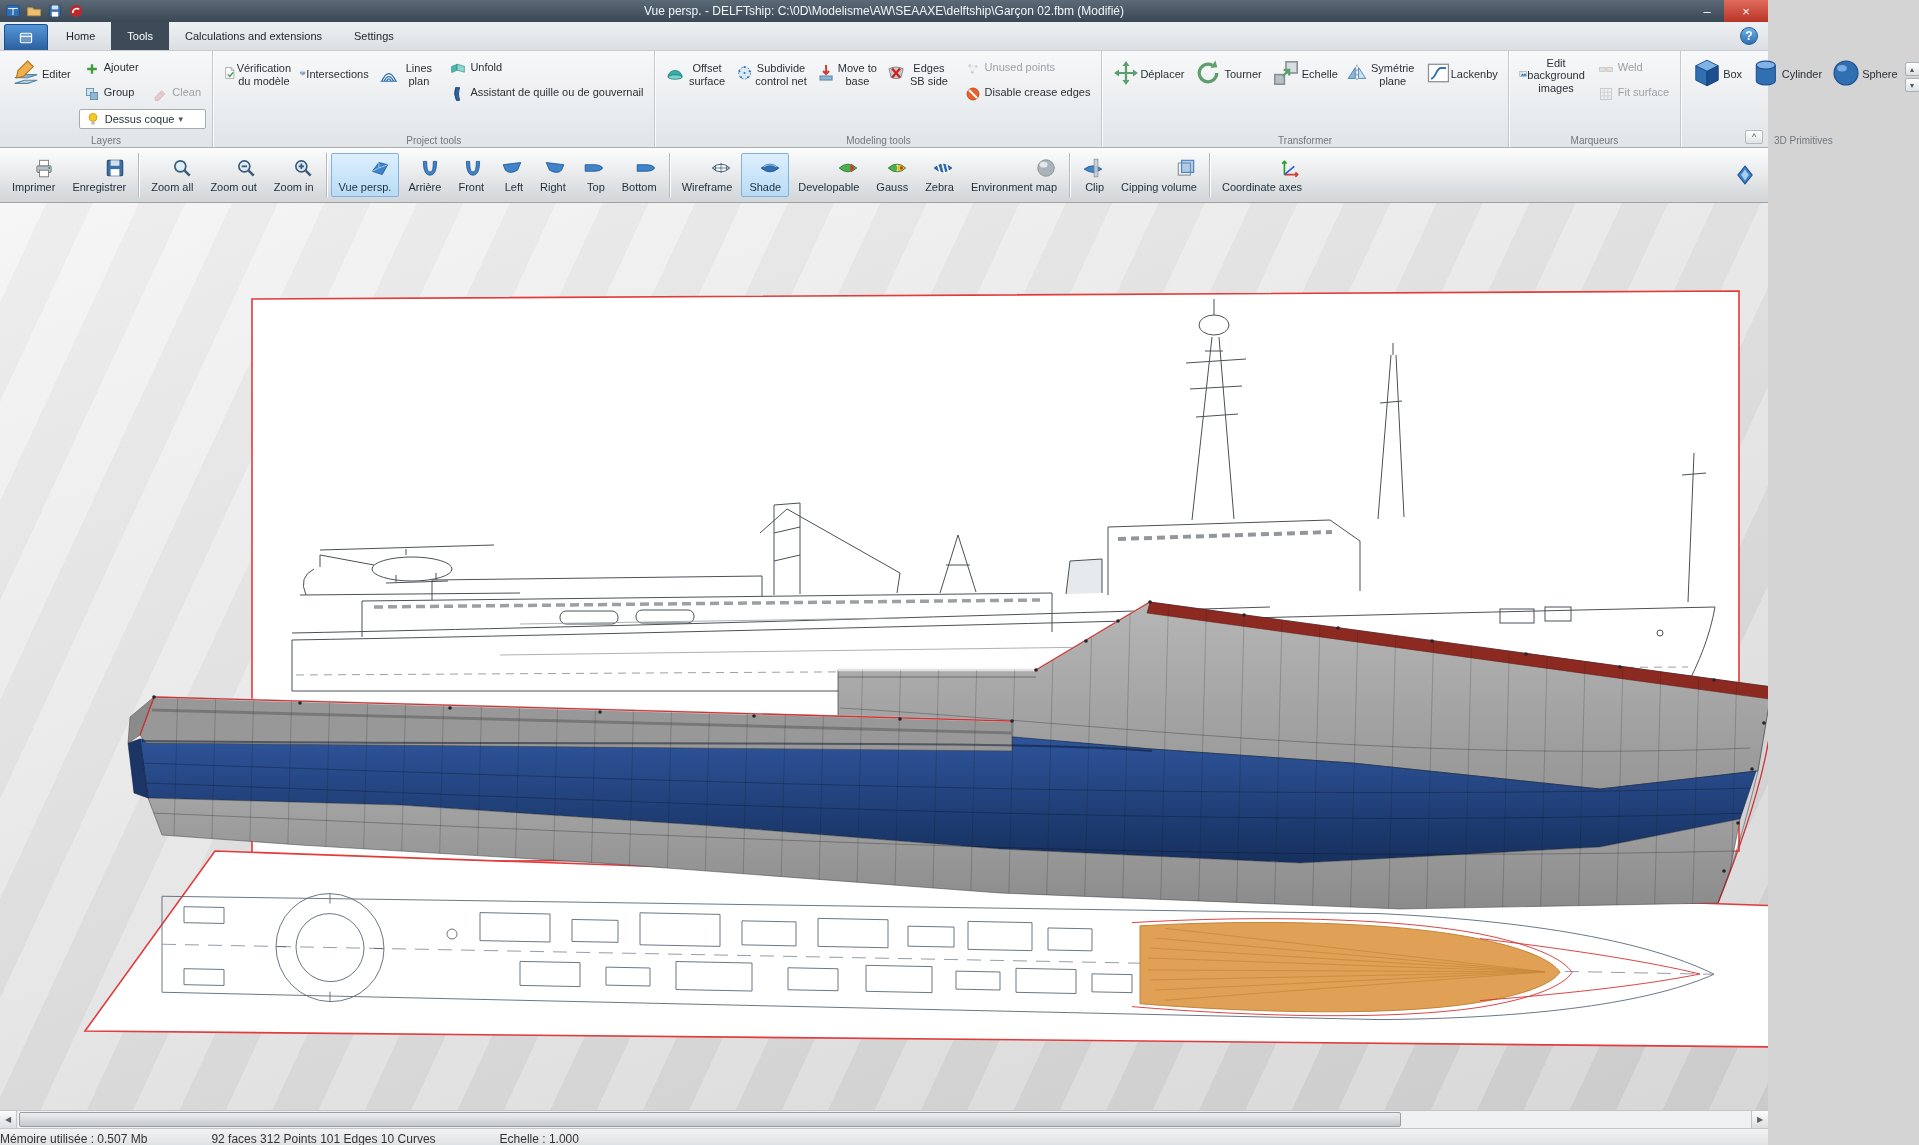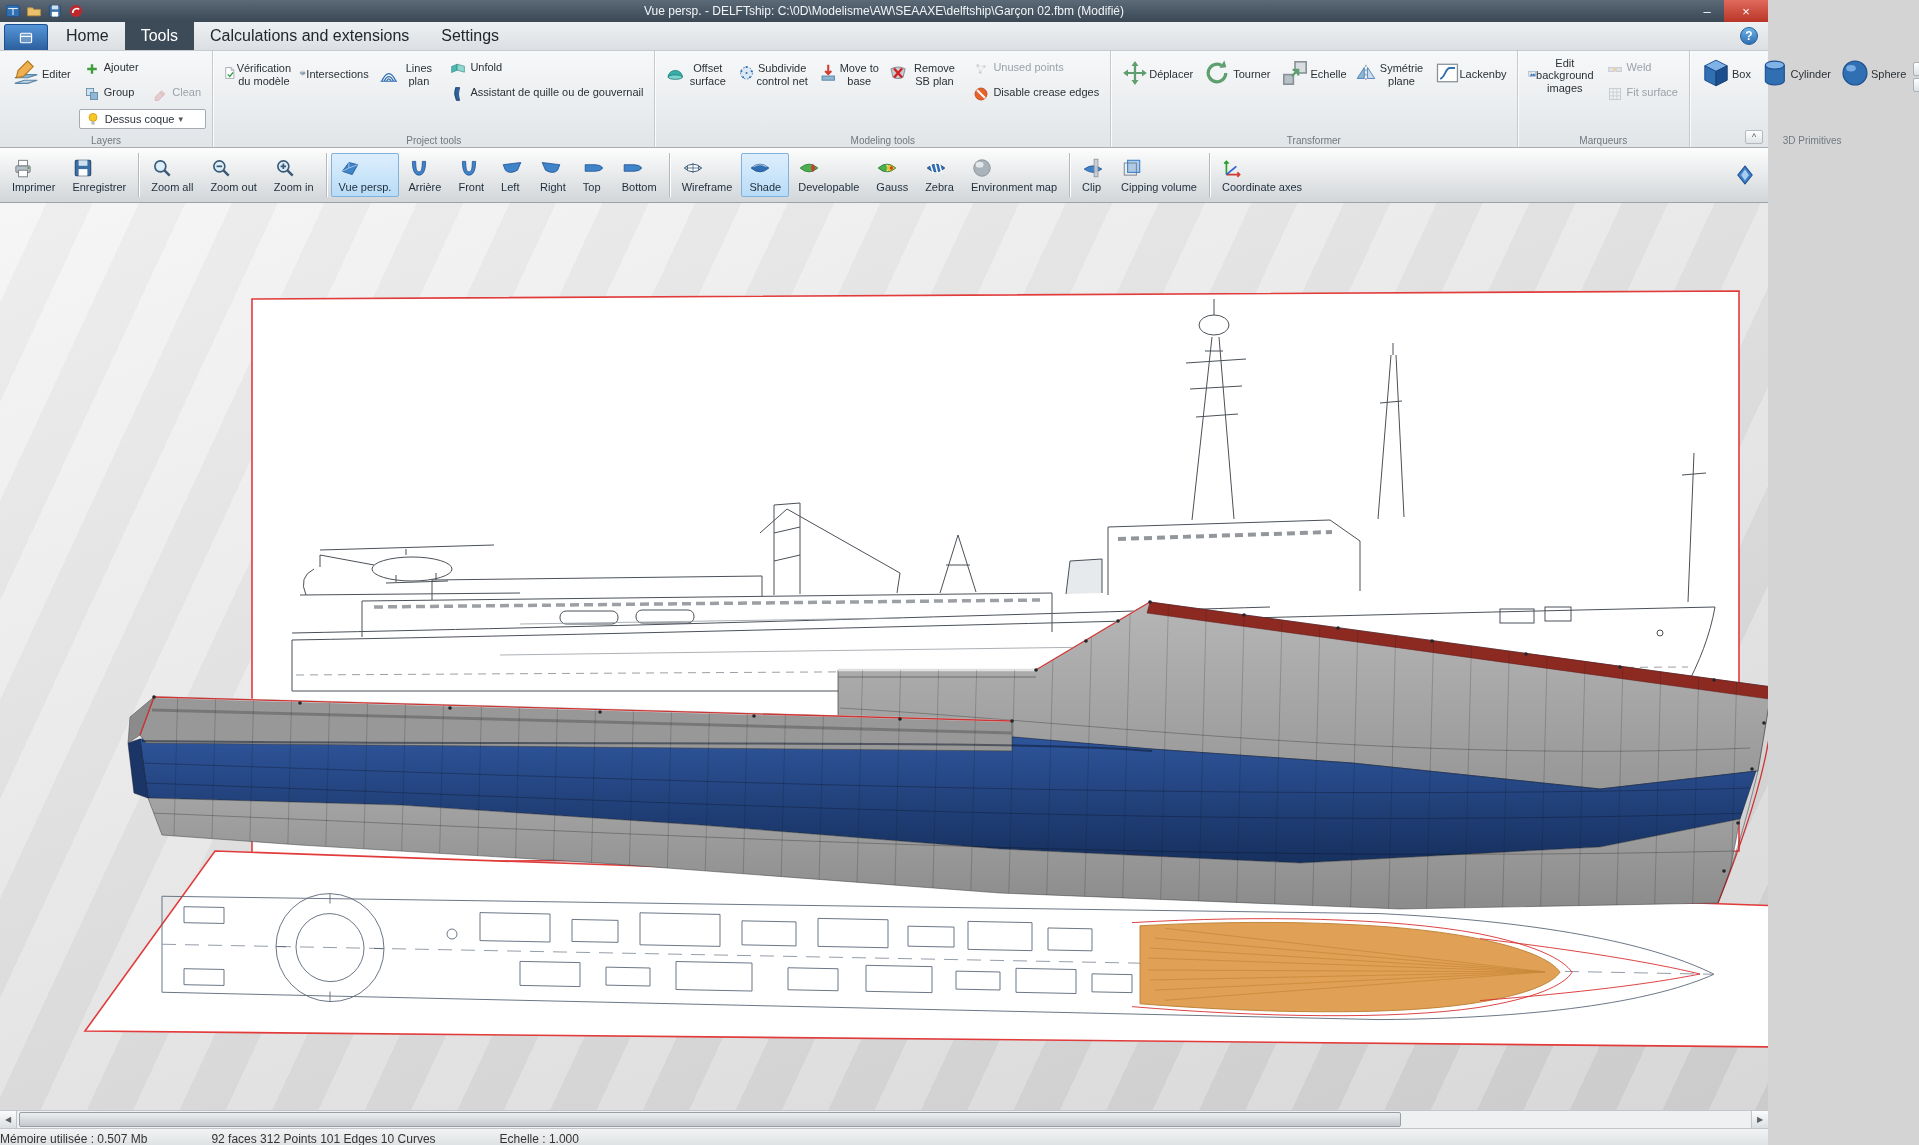--- a/index.html
+++ b/index.html
@@ -11,42 +11,42 @@
   .i16{width:16px;height:16px;display:block;}
   .i22{width:22px;height:22px;display:block;}
   .i32{width:32px;height:32px;display:block;}
   .title{position:absolute;left:0;right:0;text-align:center;font-size:12px;color:#f2f5f8;pointer-events:none;}
   .wincontrols{margin-left:auto;display:flex;height:100%;z-index:2;}
   .wbtn{width:34px;height:100%;display:flex;align-items:center;justify-content:center;font-size:13px;color:#fff;background:transparent;border:none;}
   .wbtn.close{width:44px;background:linear-gradient(#e06a5c,#b93527);}
   
   .tabrow{height:28px;flex:0 0 28px;background:linear-gradient(#eef1f3,#dbdfe3);display:flex;align-items:stretch;border-bottom:1px solid #c7cbcf;}
   .appbtn{width:42px;margin:2px 2px 0 4px;background:linear-gradient(#5596d8,#2b5f9e);border:1px solid #1d4e8f;border-bottom:none;border-radius:3px 3px 0 0;display:flex;align-items:center;justify-content:center;}
-  .tab{border:none;background:transparent;padding:0 16px;font-size:16px;color:#22272c;font-family:inherit;}
+  .tab{border:none;background:transparent;padding:0 16px;font-size:11px;color:#22272c;font-family:inherit;}
   .tab.active{background:#3d4b59;color:#fff;}
   .helpbtn{margin-left:auto;align-self:center;margin-right:10px;width:18px;height:18px;border-radius:50%;background:linear-gradient(#6db3e8,#2f6fb2);border:1px solid #265c94;color:#fff;font-size:12px;font-weight:bold;display:flex;align-items:center;justify-content:center;}
   
   .ribbon{height:96px;flex:0 0 96px;background:linear-gradient(#f7f8f9,#e1e5e8);border-bottom:1px solid #a9aeb3;display:flex;position:relative;}
   .rgroup{position:relative;display:flex;align-items:flex-start;padding:3px 6px 15px;border-right:1px solid #c5c9cd;box-shadow:1px 0 0 rgba(255,255,255,.8);}
   .gtitle{position:absolute;bottom:1px;left:0;right:0;text-align:center;font-size:10px;color:#70787f;}
   .bigbtn{display:flex;flex-direction:row;align-items:center;min-width:54px;max-width:80px;padding:2px 3px;font-size:11px;line-height:1.12;color:#2b3137;text-align:center;background:transparent;border:1px solid transparent;border-radius:3px;font-family:inherit;}
   .bigbtn .i32{margin-bottom:3px;}
   .smallcol{display:flex;flex-direction:column;gap:5px;padding-top:5px;margin-left:4px;}
   .smallbtn{display:flex;gap:4px;font-size:11px;color:#2b3137;background:transparent;border:1px solid transparent;border-radius:2px;padding:1px 4px;font-family:inherit;white-space:nowrap;}
   .hrow{display:flex;gap:8px;}
   .disabled{color:#9ba2a9;}
   .disabled svg{opacity:.45;}
   .layersel{display:flex;align-items:center;gap:4px;background:#fff;border:1px solid #a5abb1;border-radius:2px;padding:1px 5px;font-size:11px;color:#2b3137;}
   .layersel .arrow{font-size:9px;color:#555;}
   .spincol{display:flex;flex-direction:column;gap:2px;padding-top:8px;margin-left:3px;}
   .spin{width:15px;height:14px;border:1px solid #aab0b5;background:linear-gradient(#ffffff,#dde1e4);font-size:8px;color:#555;display:flex;align-items:center;justify-content:center;border-radius:2px;padding:0;}
   .collapsebtn{position:absolute;right:5px;bottom:3px;width:18px;height:14px;font-size:9px;color:#555;border:1px solid #b4b9bd;border-radius:2px;background:linear-gradient(#fff,#dfe3e6);display:flex;align-items:center;justify-content:center;padding:0;}
   
   .toolbar{height:54px;flex:0 0 54px;background:linear-gradient(#fdfdfd,#d2d6d9);border-bottom:1px solid #9da2a7;display:flex;align-items:center;padding:0 4px;gap:1px;}
-  .tbtn{display:flex;flex-direction:column;align-items:flex-start;justify-content:center;gap:2px;padding:3px 7px;font-size:11px;color:#1d2d3b;background:transparent;border:1px solid transparent;border-radius:2px;font-family:inherit;white-space:nowrap;}
+  .tbtn{display:flex;flex-direction:column;align-items:flex-end;justify-content:center;gap:2px;padding:3px 7px;font-size:11px;color:#1d2d3b;background:transparent;border:1px solid transparent;border-radius:2px;font-family:inherit;white-space:nowrap;}
   .tbtn.active{background:linear-gradient(#ddeffd,#b9dbf6);border-color:#7fb2dd;}
   .tsep{width:1px;height:44px;background:#b4b9be;box-shadow:1px 0 0 #fff;margin:0 3px;flex:0 0 1px;}
   .tright{margin-left:auto;display:flex;align-items:center;padding-right:8px;}
   
   .viewport{position:relative;flex:1 1 auto;background:linear-gradient(160deg,#f4f4f4,#d0d0d0);overflow:hidden;}
   .viewport::before{content:"";position:absolute;inset:0;background:repeating-linear-gradient(115deg,rgba(255,255,255,.16) 0 42px,rgba(0,0,0,.025) 42px 84px);}
   .viewport svg.scene{position:absolute;inset:0;display:block;}
   
   .hscroll{height:17px;flex:0 0 17px;background:#eef0f1;border-top:1px solid #c2c6ca;display:flex;align-items:center;}
   .harrow{width:17px;height:17px;display:flex;align-items:center;justify-content:center;color:#5a6268;font-size:8px;background:linear-gradient(#fafbfc,#dcdfe2);border:none;border-right:1px solid #c2c6ca;padding:0;}
@@ -438,21 +438,21 @@
       <button class="bigbtn">
         <svg class="i32">
             <use href="#d-movebase"></use>
           </svg>
         <span>Move to base</span>
       </button>
       <button class="bigbtn">
         <svg class="i32">
             <use href="#d-removesb"></use>
           </svg>
-        <span>Remove SB plan</span>
+        <span>Edges SB side</span>
       </button>
       <div class="smallcol">
         <button class="smallbtn disabled">
           <svg class="i16">
               <use href="#d-unused"></use>
             </svg>
           <span>Unused points</span>
         </button>
         <button class="smallbtn">
           <svg class="i16">

